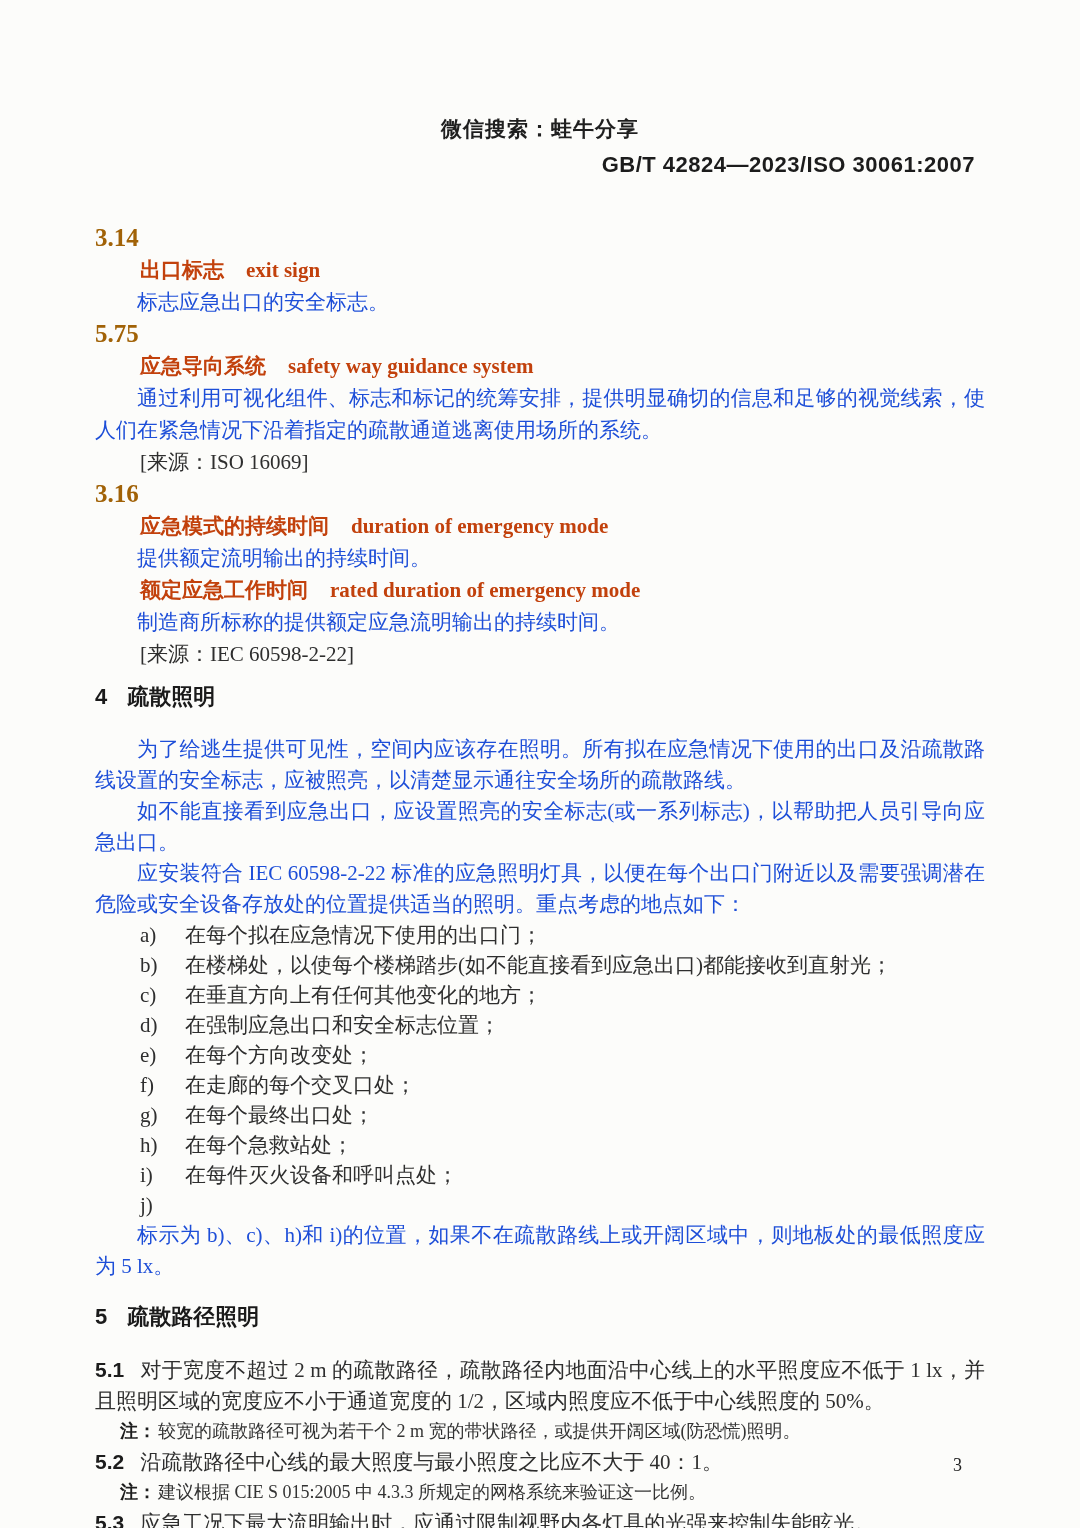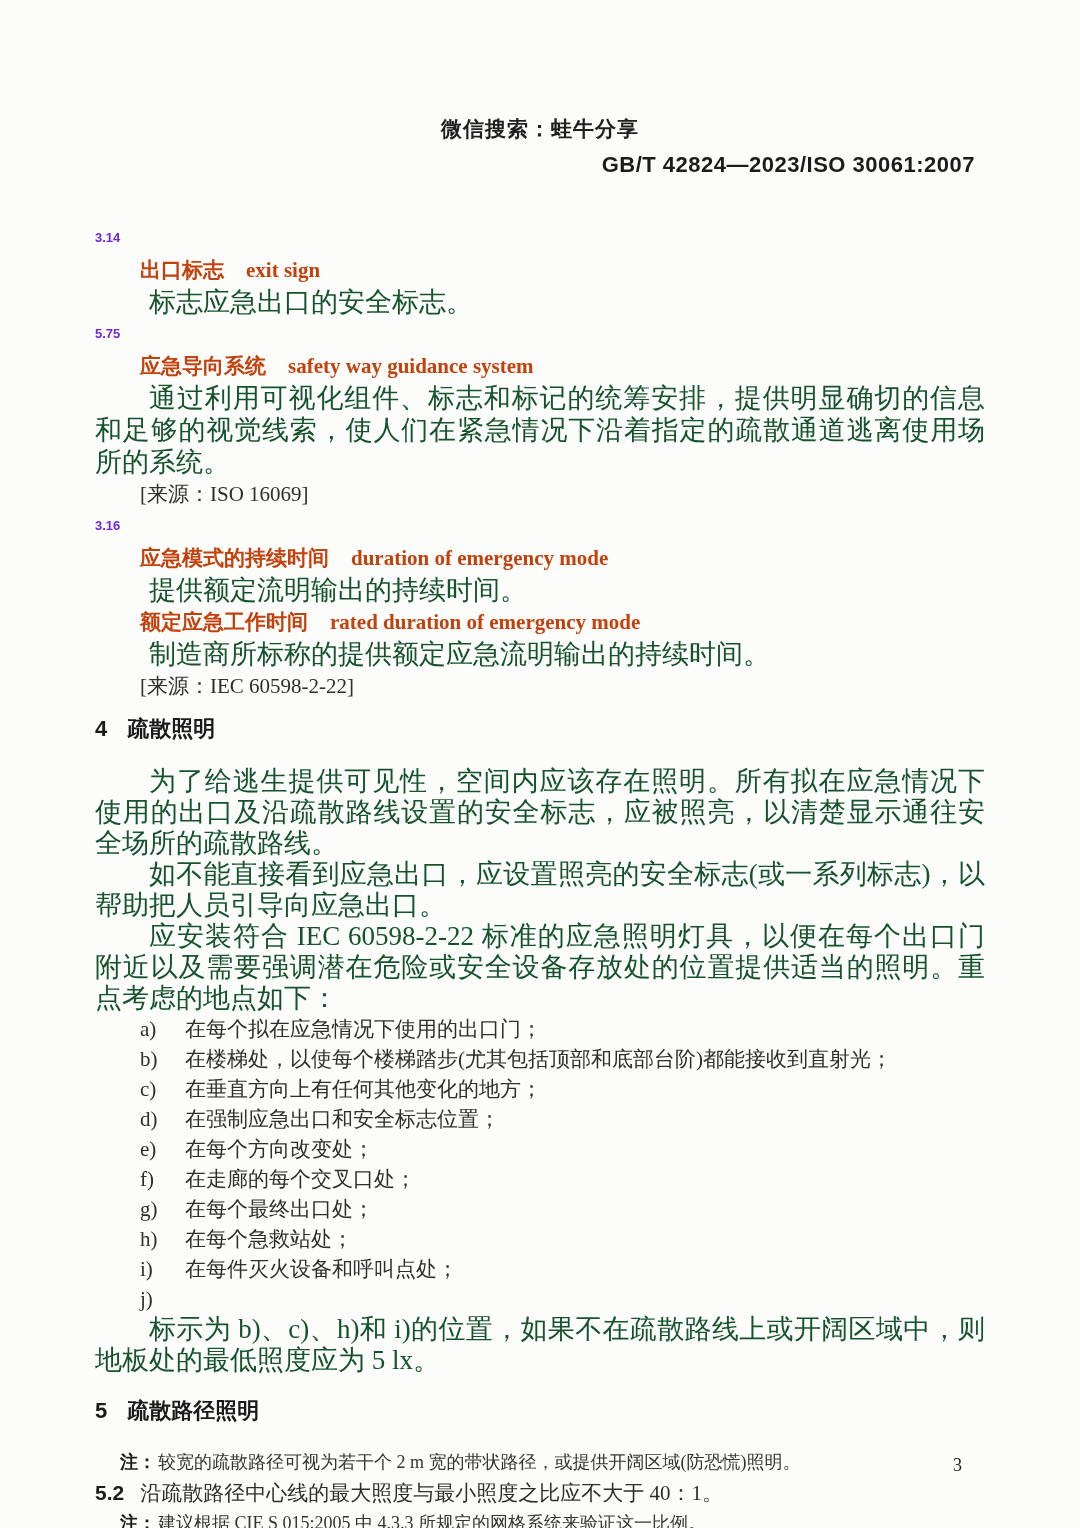--- a/index.html
+++ b/index.html
@@ -28,29 +28,29 @@
     text-align: right;
     font-size: 22px;
     line-height: 30px;
     margin-top: 8px;
     padding-right: 10px;
     color: #1c1c1c;
     letter-spacing: 0.5px;
   }
 
   .terms { margin-top: 42px; }
-  .term-num { font-size: 13px; line-height: 32px; color: #6d28d9; }
+  .term-num { font-size: 25px; line-height: 32px; color: #a16207; font-family: Liberation Serif, serif; }
   .term-title { padding-left: 45px; font-size: 21px; line-height: 32px; color: #c2410c; }
   .term-title .term-en { font-family: "Liberation Serif", serif; font-weight: 700; margin-left: 22px; }
   .para {
-    font-size: 27px;
+    font-size: 21px;
     line-height: 31px;
     text-indent: 2em;
     text-align: justify;
-    color: #14532d;
+    color: #1d4ed8;
   }
   .term .para { line-height: 32px; }
   .source { padding-left: 45px; font-size: 21px; line-height: 32px; color: #2e2e2e; }
 
   .sec-heading { font-size: 22px; line-height: 30px; color: #1a1a1a; }
   .sec-heading .sec-num { margin-right: 20px; }
   .sec-heading-4 { margin-top: 12px; margin-bottom: 22px; }
   .sec-heading-5 { margin-top: 20px; margin-bottom: 22px; }
 
   .list { }
@@ -145,21 +145,21 @@
     <p class="para">如不能直接看到应急出口，应设置照亮的安全标志(或一系列标志)，以帮助把人员引导向应急出口。</p>
     <p class="para">应安装符合 IEC 60598-2-22 标准的应急照明灯具，以便在每个出口门附近以及需要强调潜在危险或安全设备存放处的位置提供适当的照明。重点考虑的地点如下：</p>
 
     <div class="list">
       <div class="li">
         <span class="li-label">a)</span>
           <span class="li-text">在每个拟在应急情况下使用的出口门；</span>
       </div>
       <div class="li">
         <span class="li-label">b)</span>
-          <span class="li-text">在楼梯处，以使每个楼梯踏步(尤其包括顶部和底部台阶)都能接收到直射光；</span>
+          <span class="li-text">在楼梯处，以使每个楼梯踏步(如不能直接看到应急出口)都能接收到直射光；</span>
       </div>
       <div class="li">
         <span class="li-label">c)</span>
           <span class="li-text">在垂直方向上有任何其他变化的地方；</span>
       </div>
       <div class="li">
         <span class="li-label">d)</span>
           <span class="li-text">在强制应急出口和安全标志位置；</span>
       </div>
       <div class="li">
@@ -188,20 +188,23 @@
     </div>
 
     <p class="para closing">标示为 b)、c)、h)和 i)的位置，如果不在疏散路线上或开阔区域中，则地板处的最低照度应为 5 lx。</p>
   </section>
 
   <section>
     <div class="sec-heading sec-heading-5 hei">
       <span class="sec-num">5</span><span>疏散路径照明</span>
     </div>
 
+    <p class="clause">
+      <span class="clause-num hei">5.1</span><span>对于宽度不超过 2 m 的疏散路径，疏散路径内地面沿中心线上的水平照度应不低于 1 lx，并且照明区域的宽度应不小于通道宽度的 1/2，区域内照度应不低于中心线照度的 50%。</span>
+    </p>
     <p class="note">
       <span class="note-label hei">注：</span><span>较宽的疏散路径可视为若干个 2 m 宽的带状路径，或提供开阔区域(防恐慌)照明。</span>
     </p>
 
     <p class="clause">
       <span class="clause-num hei">5.2</span><span>沿疏散路径中心线的最大照度与最小照度之比应不大于 40：1。</span>
     </p>
     <p class="note">
       <span class="note-label hei">注：</span><span>建议根据 CIE S 015:2005 中 4.3.3 所规定的网格系统来验证这一比例。</span>
     </p>

